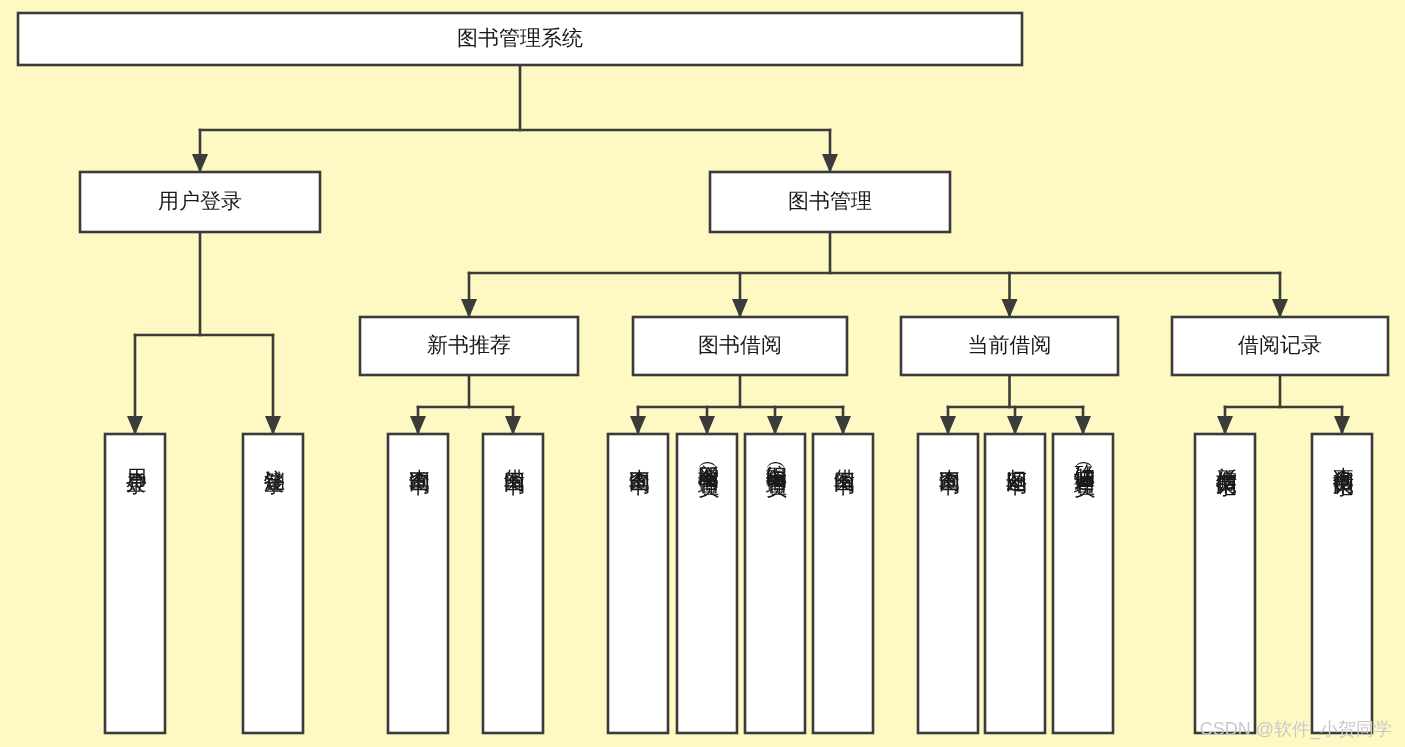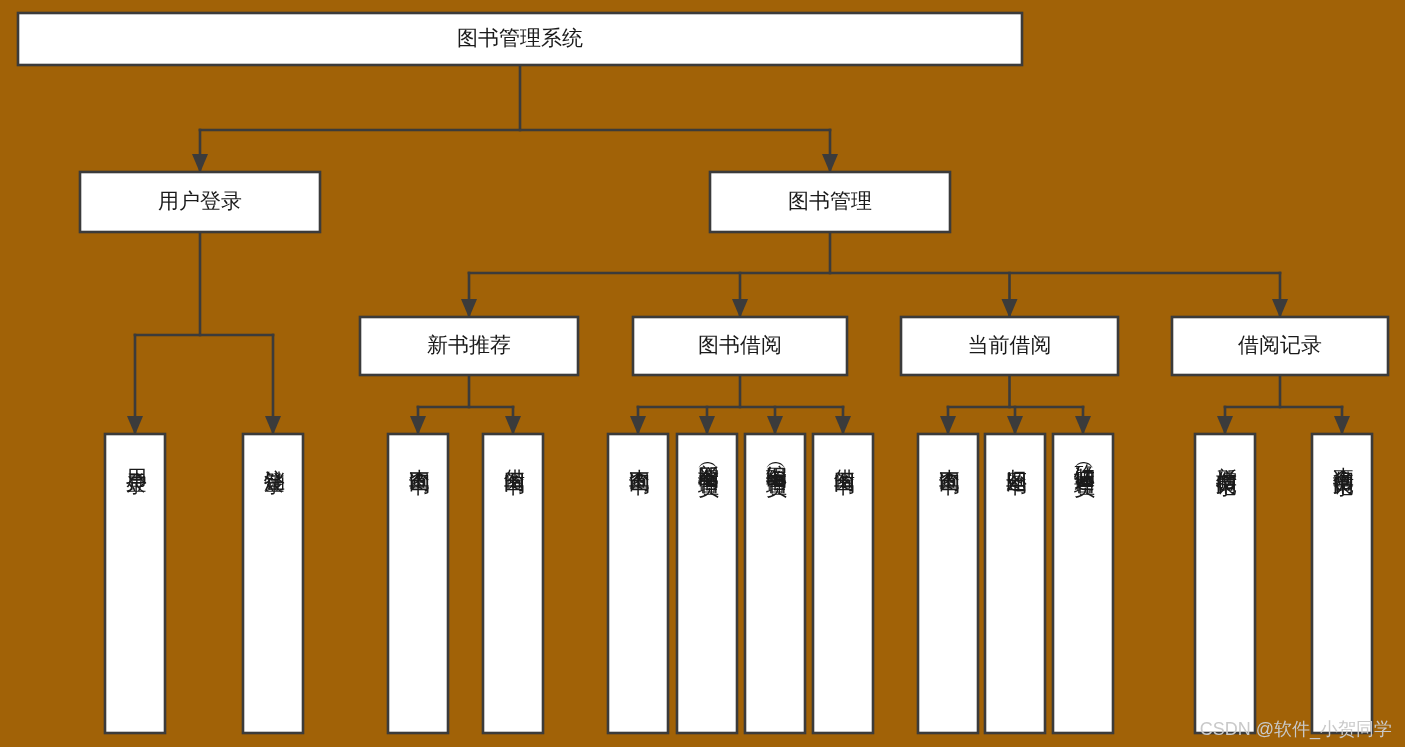--- a/index.html
+++ b/index.html
@@ -7,21 +7,21 @@
     padding: 0;
     background: #ffffff;
   }
   body {
     font-family: "Liberation Sans", "DejaVu Sans", sans-serif;
   }
   #diagram-root {
     position: relative;
     width: 1405px;
     height: 747px;
-    background: #a16207;
+    background: #fef9c3;
     overflow: hidden;
   }
   svg.diagram-canvas {
     position: absolute;
     top: 0;
     left: 0;
     width: 1405px;
     height: 747px;
     display: block;
   }

